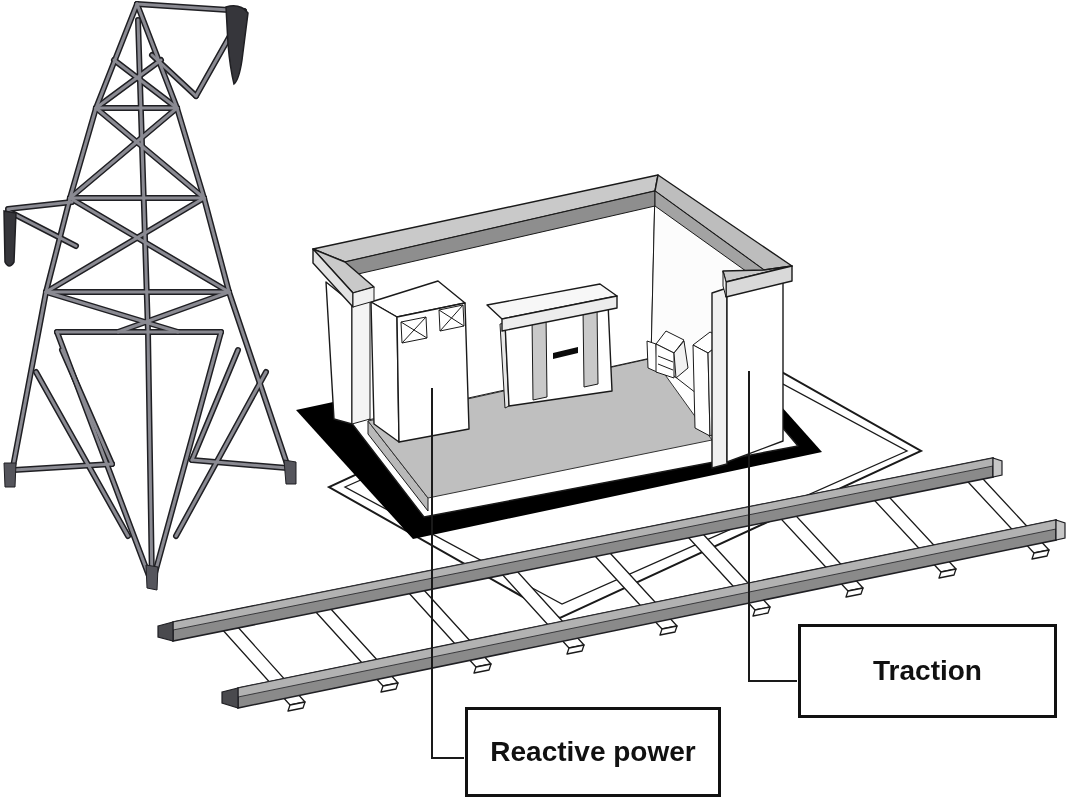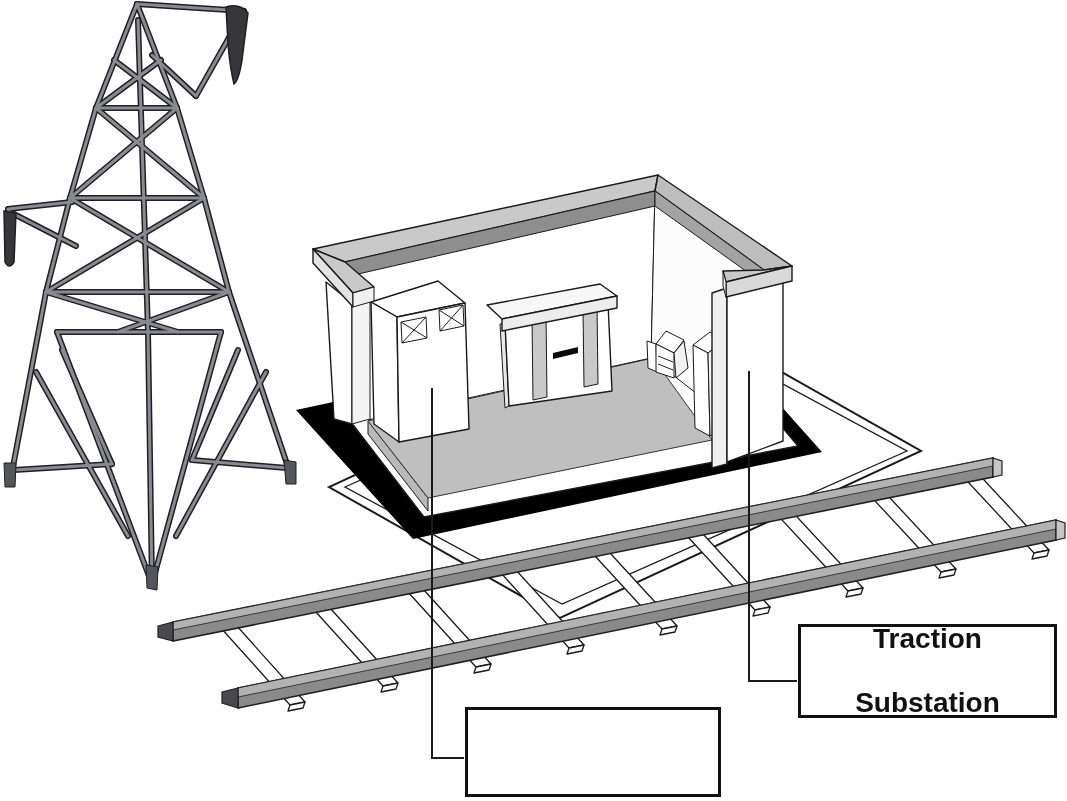--- a/index.html
+++ b/index.html
@@ -194,19 +194,19 @@
     </g>
   </g>
 
   <g fill="none" stroke="#1a1a1a" stroke-width="2">
     <polyline points="432,388 432,758 464,758"></polyline>
     <polyline points="749,371 749,681 797,681"></polyline>
   </g>
 </svg>
 
 <div class="label-box" style="left:465px;top:707px;width:256px;height:90px;">
+  <span>Reactive power</span>
 </div>
 
 <div class="label-box" style="left:798px;top:624px;width:259px;height:94px;">
   <span>Traction</span>
-  <span>Substation</span>
 </div>
 </div>
 
 </body></html>

